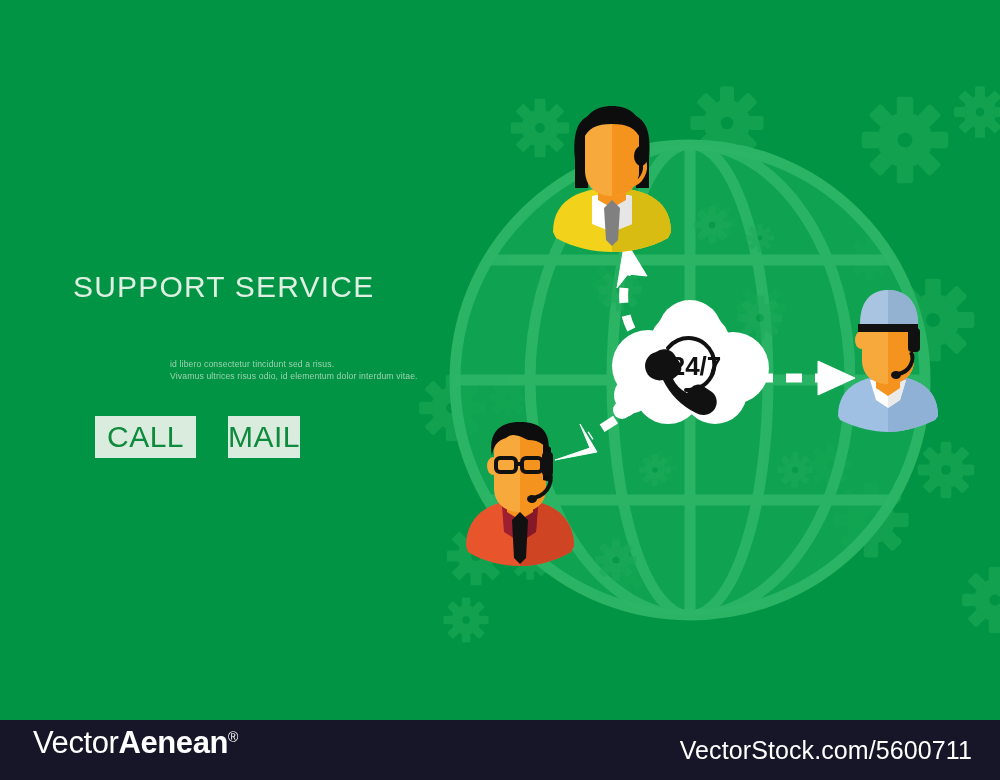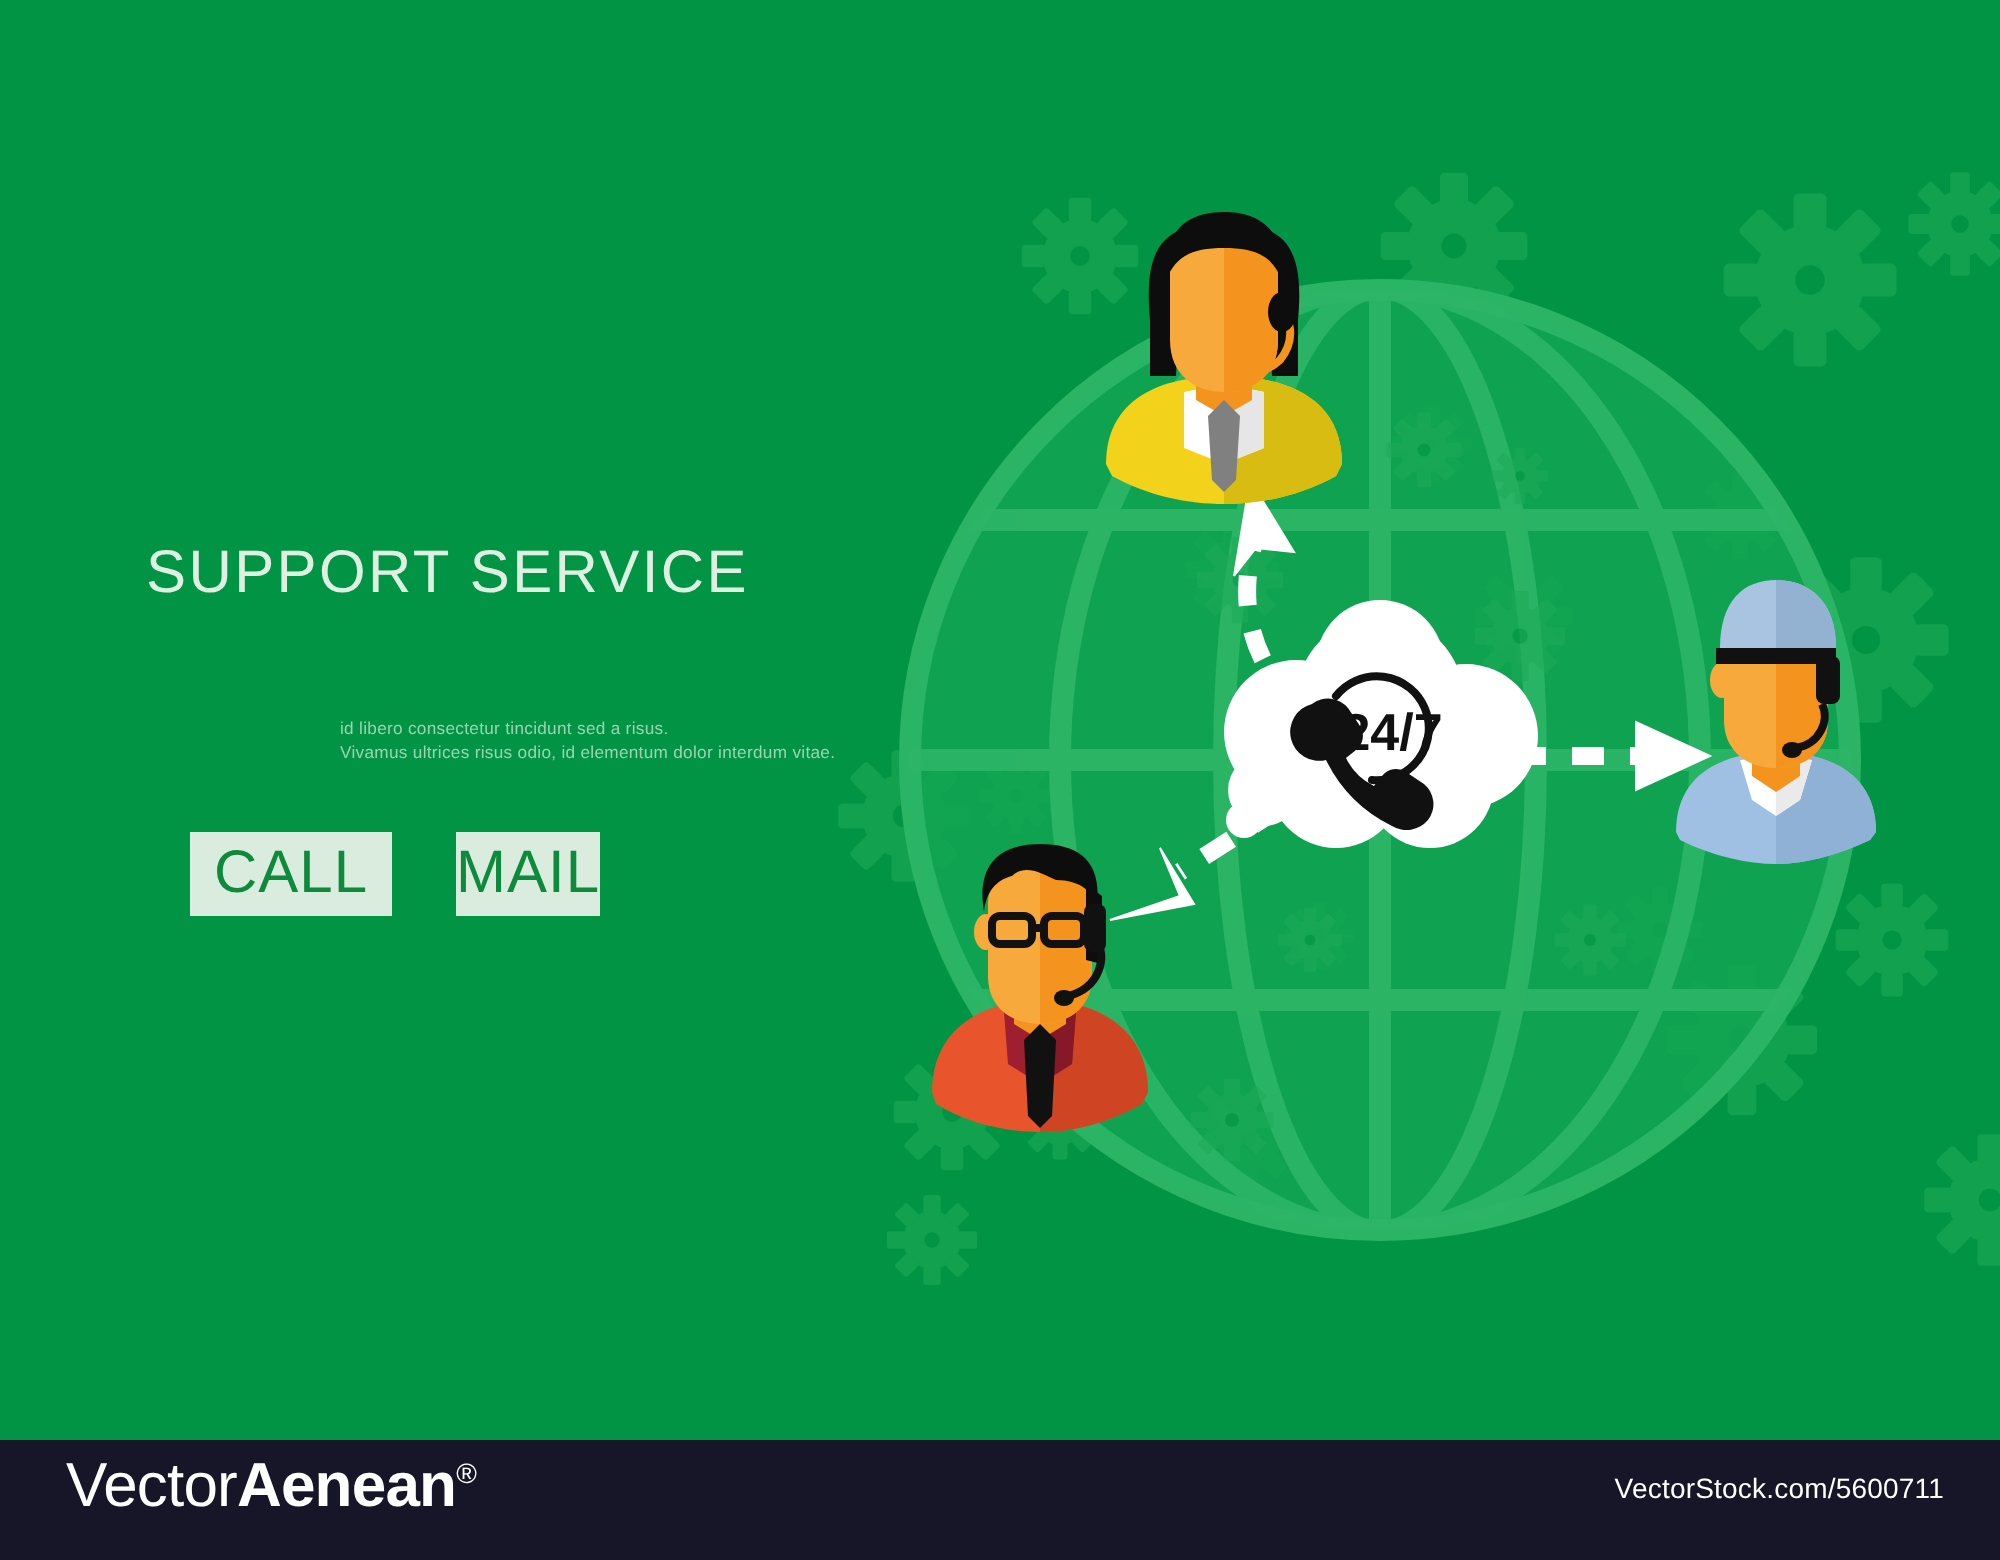--- a/index.html
+++ b/index.html
@@ -67,21 +67,21 @@
   #vs-logo{
     position:absolute;left:33px;top:725px;
     font-size:31px;color:#ffffff;letter-spacing:-0.4px;
     white-space:nowrap;
   }
   #vs-logo .lt{font-weight:400;}
   #vs-logo .bd{font-weight:700;}
   #vs-logo .rg{font-size:14px;vertical-align:super;font-weight:400;}
   #vs-url{
     position:absolute;right:28px;top:736px;
-    font-size:14px;color:#ffffff;letter-spacing:0.1px;
+    font-size:25px;color:#ffffff;letter-spacing:0.1px;
     white-space:nowrap;
   }
 </style>
 </head>
 <body>
 
 <div id="stage">
 
   <svg id="bg-art" viewBox="0 0 1000 720" preserveAspectRatio="none">
     <defs>

